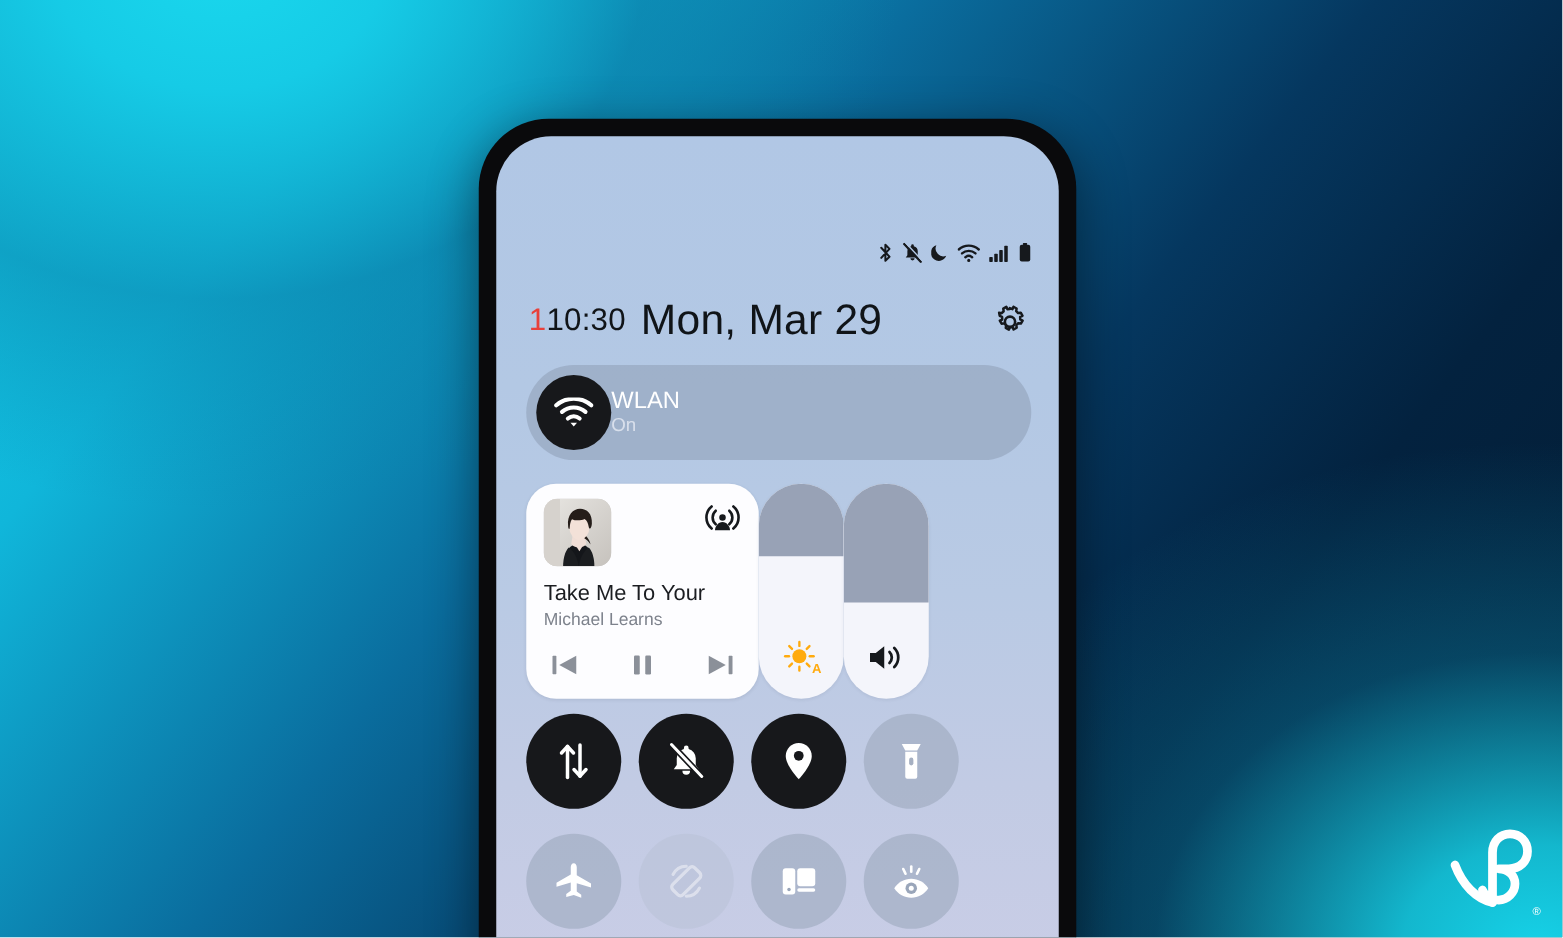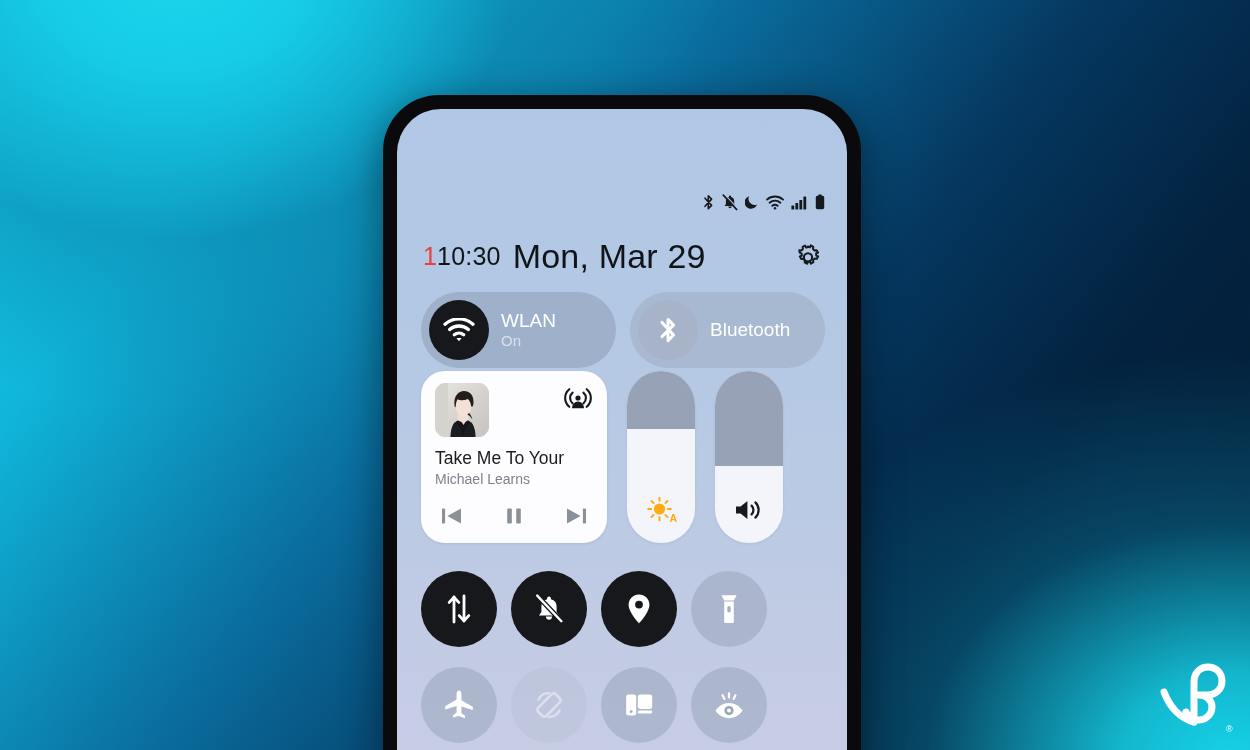--- a/index.html
+++ b/index.html
@@ -67,28 +67,28 @@
     background: rgba(140,155,178,.52);
   }
   .ctile.bt { background: rgba(152,166,187,.45); }
   .cicon {
     width: 60px; height: 60px; border-radius: 50%;
     display: flex; align-items: center; justify-content: center;
     flex: 0 0 60px;
   }
   .cicon.on { background: #17181b; }
   .cicon.off { background: rgba(166,178,198,.75); }
-  .ctext { margin-left: 12px; line-height: 1.1; }
+  .ctext { margin-left: 0; line-height: 1.1; }
   .ctitle { font-size: 19px; color: #ffffff; }
   .csub { font-size: 15px; color: #e3e8f2; opacity: .85; margin-top: 1px; }
   .ctile.bt .ctitle { font-size: 19px; }
   
   #midrow {
-    position: absolute; left: 24px; right: 22px; top: 262px;
-    display: flex; gap: 20px; height: 172px;
+    position: absolute; left: 24px; right: 22px; top: 278px;
+    display: flex; gap: 0; height: 172px;
   }
   #media {
     width: 186px; height: 172px; border-radius: 24px;
     background: #fdfdff;
     box-shadow: 0 1px 3px rgba(30,40,60,.10);
     position: relative; padding: 12px 14px 0 14px; box-sizing: border-box;
   }
   #albumart {
     width: 54px; height: 54px; border-radius: 11px; overflow: hidden;
     background: #c9c6c2; position: relative;
@@ -200,30 +200,20 @@
               <path d="M11.3 16.8a7.4 7.4 0 0 1 9.4 0" fill="none" stroke="#fff" stroke-width="3.3" stroke-linecap="round"></path>
               <path d="M16 23.2l-2.6-3.1h5.2z" fill="#fff"></path>
             </svg>
           </div>
           <div class="ctext">
             <div class="ctitle">WLAN</div>
             <div class="csub">On</div>
           </div>
         </div>
 
-        <div class="ctile bt">
-          <div class="cicon off">
-            <svg width="22" height="32" viewBox="0 0 22 32">
-                <path d="M5 8.4 16.6 21 11 26.6V5.4L16.6 11 5 22.6" fill="none" stroke="#fff" stroke-width="3" stroke-linejoin="round" stroke-linecap="round"></path>
-              </svg>
-          </div>
-          <div class="ctext">
-            <div class="ctitle">Bluetooth</div>
-          </div>
-        </div>
       </div>
 
       <div id="midrow">
 
         <div id="media">
           <div id="albumart">
             <svg width="54" height="54" viewBox="0 0 54 54">
               <defs>
                 <linearGradient id="wallg" x1="0" y1="0" x2="1" y2="1">
                   <stop offset="0%" stop-color="#e8e6e2"></stop>

